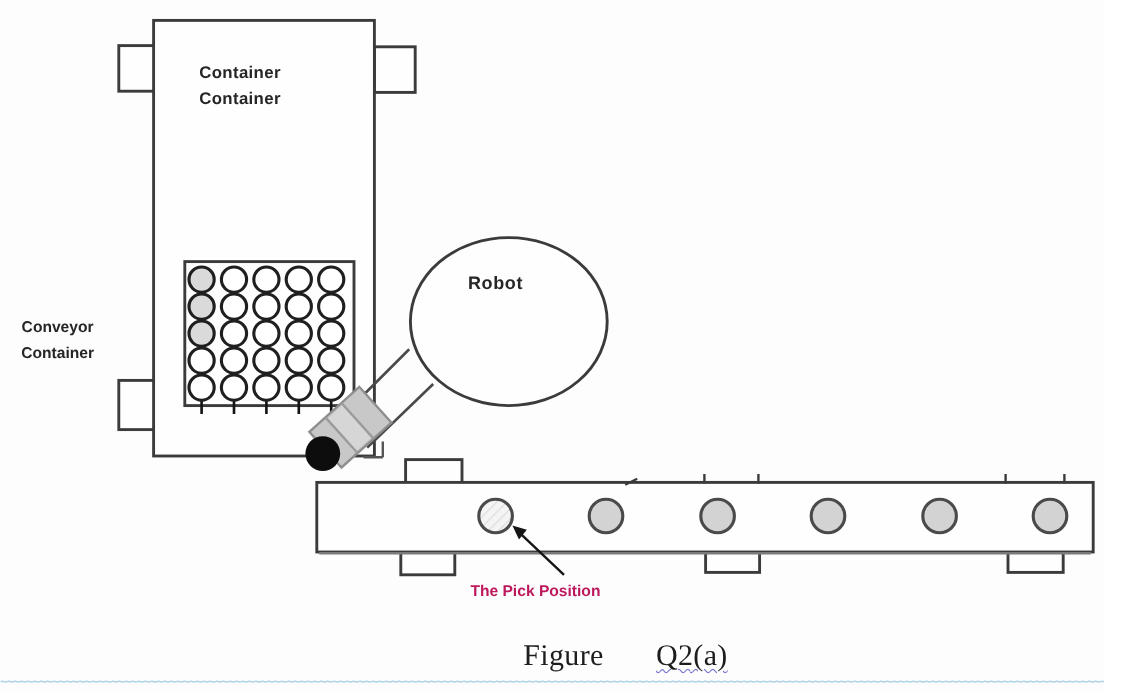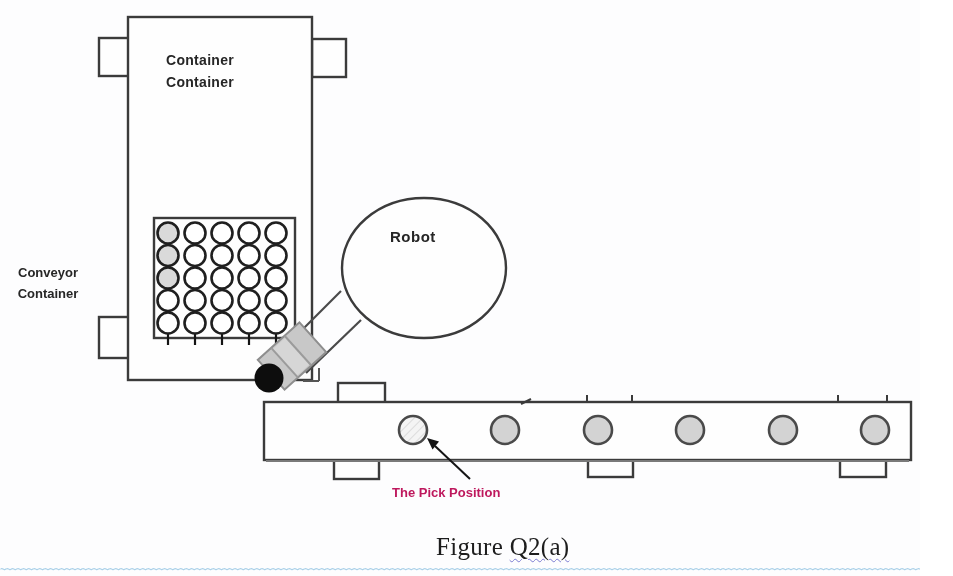--- a/index.html
+++ b/index.html
@@ -19,21 +19,21 @@
   #lbl-container-conveyor{left:166px;top:49px;font-size:14px;line-height:22px;letter-spacing:.3px;}
   #lbl-cardboard{left:2px;top:262px;width:92px;text-align:center;font-size:13px;line-height:21px;}
   #lbl-robot{left:390px;top:228px;width:64px;font-size:15px;letter-spacing:.5px;}
   #lbl-pick{left:392px;top:485px;font-size:13px;white-space:nowrap;color:#be185d;}
   #caption{
     position:absolute;left:436px;top:533px;color:#1d1d1d;
     font-family:"Liberation Serif", serif;font-size:25px;letter-spacing:.3px;
   }
   #caption .ref{
     text-decoration:underline wavy #7b7bd0;
-    text-decoration-thickness:1px;text-underline-offset:3px;
+    text-decoration-thickness:1px;text-underline-offset:3px;margin-left:37px;
   }
   .wave{
     position:absolute;overflow:hidden;color:#a9d0e8;
     font-size:11px;letter-spacing:-1px;font-weight:700;pointer-events:none;
   }
   #wave-bottom{left:0;top:565px;width:953px;height:10px;line-height:9px;}
   #wave-right{left:928px;top:0;width:11px;height:576px;writing-mode:vertical-rl;line-height:9px;}
 </style>
 </head>
 <body>

